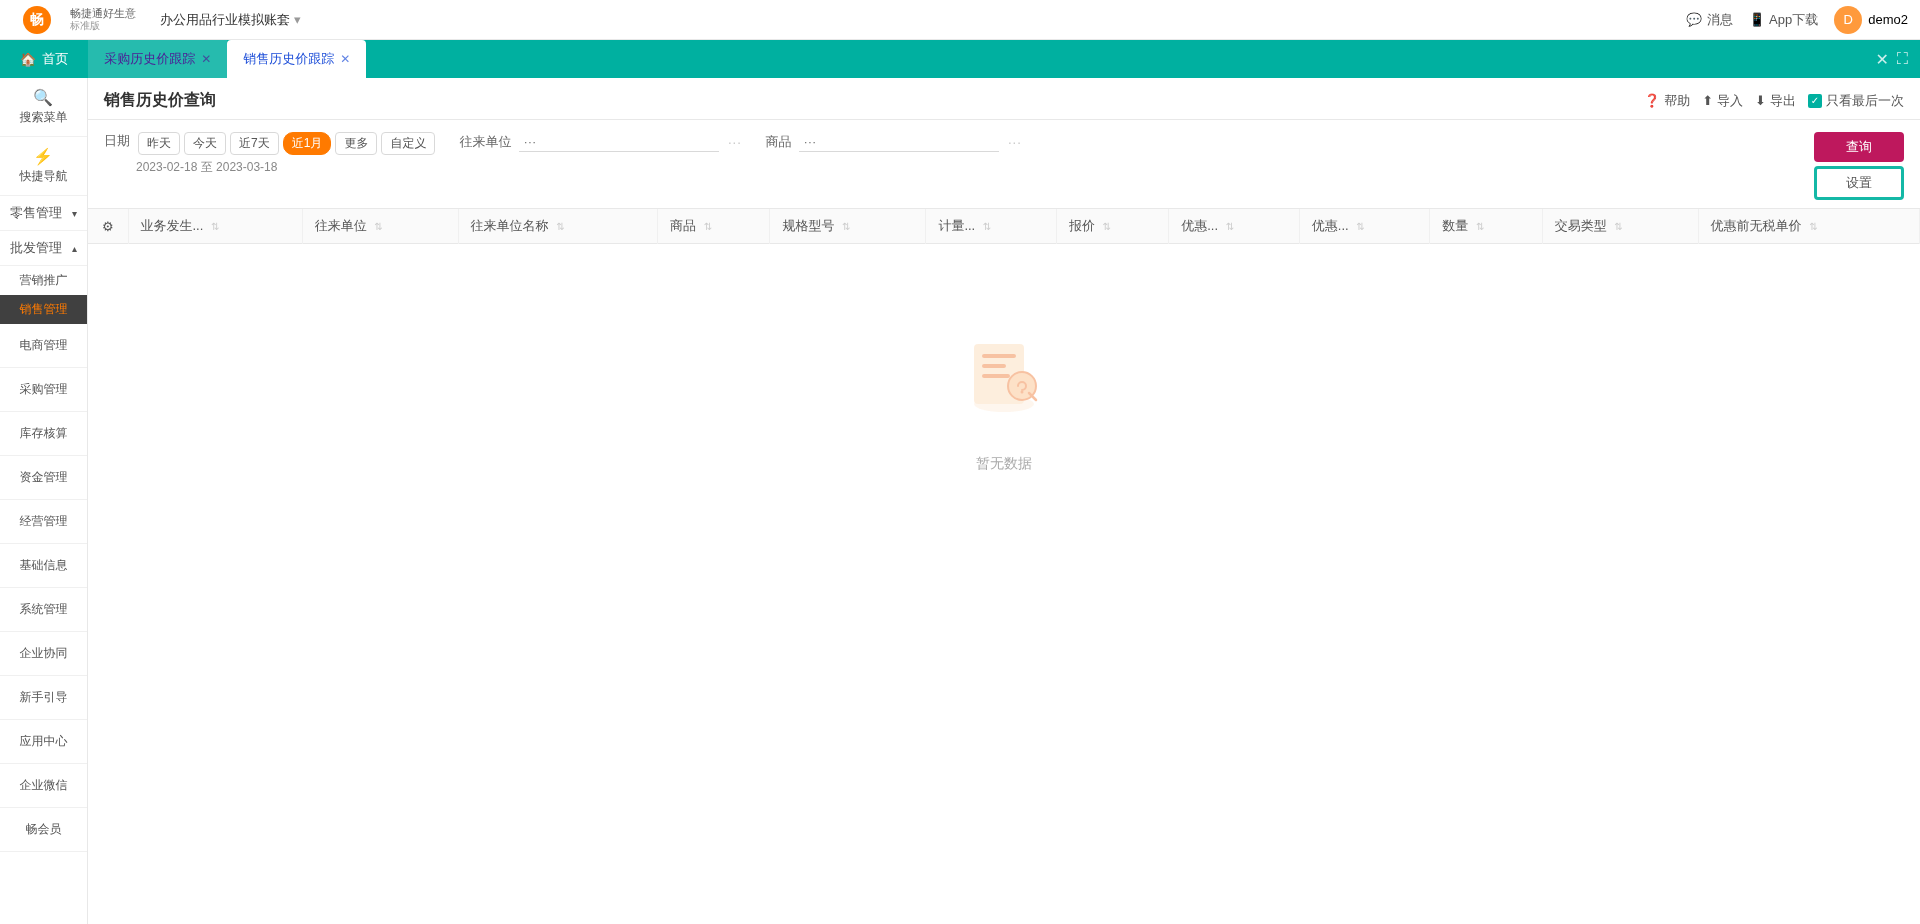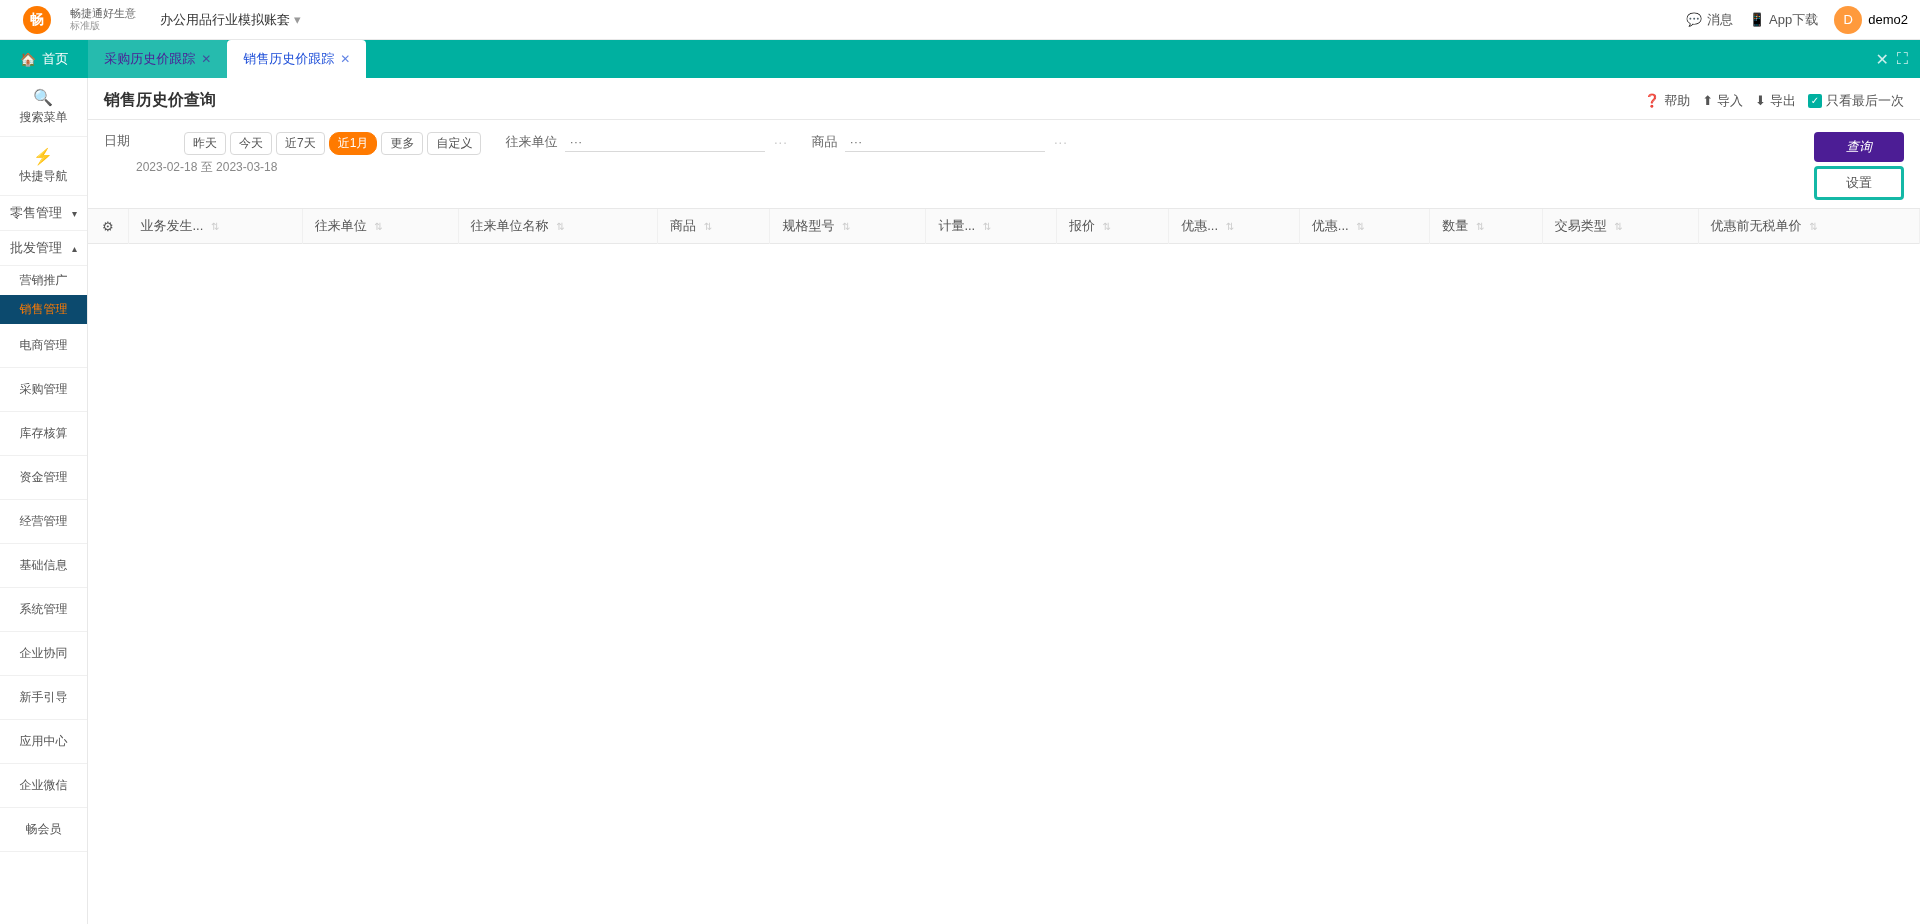--- a/index.html
+++ b/index.html
@@ -243,21 +243,20 @@
     }
     .filter-label {
       color: #666;
       font-size: 13px;
       white-space: nowrap;
     }
     .date-buttons {
       display: flex;
       align-items: center;
       gap: 4px;
-      margin-left: 46px;
     }
     .date-btn {
       padding: 2px 8px;
       border: 1px solid #d9d9d9;
       border-radius: 4px;
       background: white;
       cursor: pointer;
       font-size: 12px;
       color: #555;
     }
@@ -285,28 +284,27 @@
       color: #333;
       outline: none;
       width: 200px;
       background: transparent;
     }
     .filter-dots {
       color: #ccc;
       font-size: 14px;
     }
     .search-btn {
-      background: #4c1d95;
+      background: #be185d;
       color: white;
       border: none;
       border-radius: 4px;
       padding: 6px 32px;
       font-size: 13px;
       cursor: pointer;
-      font-style: italic;
     }
     .settings-btn {
       background: white;
       color: #555;
       border: 3px solid #14b8a6;
       border-radius: 4px;
       padding: 5px 16px;
       font-size: 13px;
       cursor: pointer;
     }
@@ -455,21 +453,21 @@
     </div>
     <div class="sidebar-section">
       <div class="section-header">
         <span>批发管理</span>
         <span style="font-size:10px;">▴</span>
       </div>
     </div>
     <div class="sidebar-sub-item">
       <span>营销推广</span>
     </div>
-    <div class="sidebar-sub-item active" style="color:#ff7a00;background:#0c4a6e;">
+    <div class="sidebar-sub-item active" style="color:#ff7a00;background:#404040;">
       <span>销售管理</span>
     </div>
     <div class="sidebar-item">
       <span>电商管理</span>
     </div>
     <div class="sidebar-item">
       <span>采购管理</span>
     </div>
     <div class="sidebar-item">
       <span>库存核算</span>
@@ -620,17 +618,33 @@
               <th>
                 <span>优惠前无税单价</span>
                 <span class="sort-icon">⇅</span>
               </th>
             </tr>
           </thead>
           <tbody id="table-body">
           </tbody>
         </table>
 
+        <div class="empty-state">
+          <div style="font-size:80px;margin-bottom:12px;opacity:0.7;">
+            <svg width="100" height="100" viewBox="0 0 100 100" fill="none" xmlns="http://www.w3.org/2000/svg">
+              <ellipse cx="50" cy="80" rx="30" ry="8" fill="#fde8d0" opacity="0.5"></ellipse>
+              <rect x="20" y="20" width="50" height="60" rx="4" fill="#fde8d0"></rect>
+              <rect x="28" y="30" width="34" height="4" rx="2" fill="#f5a97c"></rect>
+              <rect x="28" y="40" width="24" height="4" rx="2" fill="#f5a97c"></rect>
+              <rect x="28" y="50" width="28" height="4" rx="2" fill="#f5a97c"></rect>
+              <circle cx="68" cy="62" r="14" fill="#fdd5b0" stroke="#f5a97c" stroke-width="2"></circle>
+              <path d="M64 62 C64 59.8 65.8 58 68 58 C70.2 58 72 59.8 72 62 C72 64.2 70.2 66 68 66" stroke="#f5a97c" stroke-width="2" fill="none" stroke-linecap="round"></path>
+              <circle cx="68" cy="68" r="1.5" fill="#f5a97c"></circle>
+              <path d="M75 69 L82 76" stroke="#f5a97c" stroke-width="2.5" stroke-linecap="round"></path>
+            </svg>
+          </div>
+          <div class="empty-text">暂无数据</div>
+        </div>
       </div>
 
     </div>
   </div>
 </div>
 
 </body></html>

